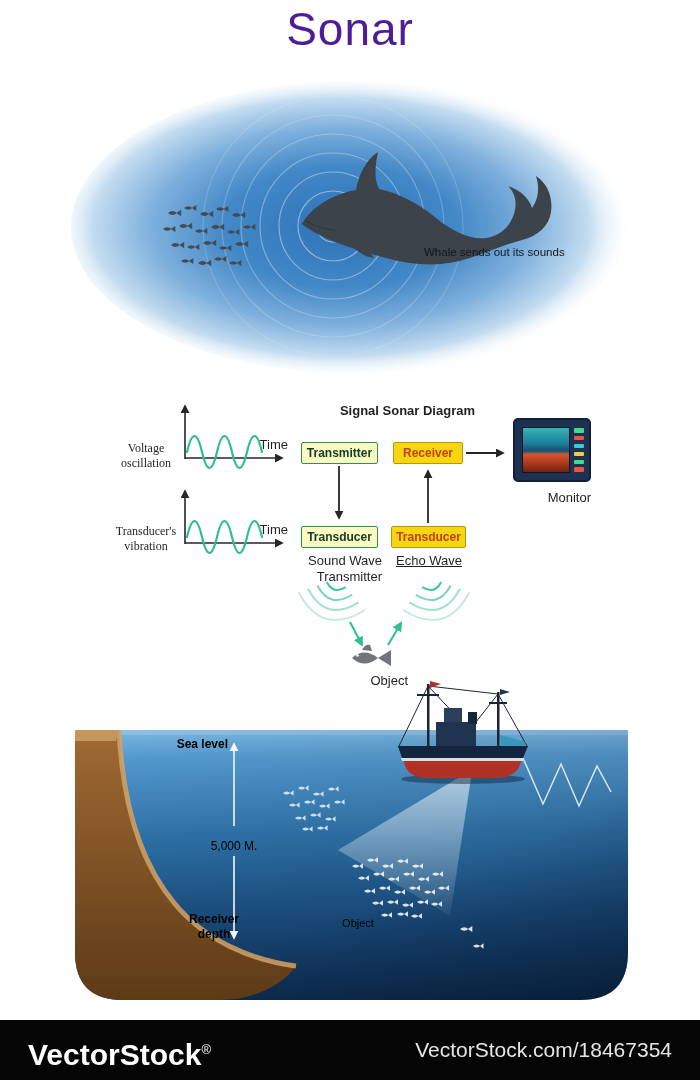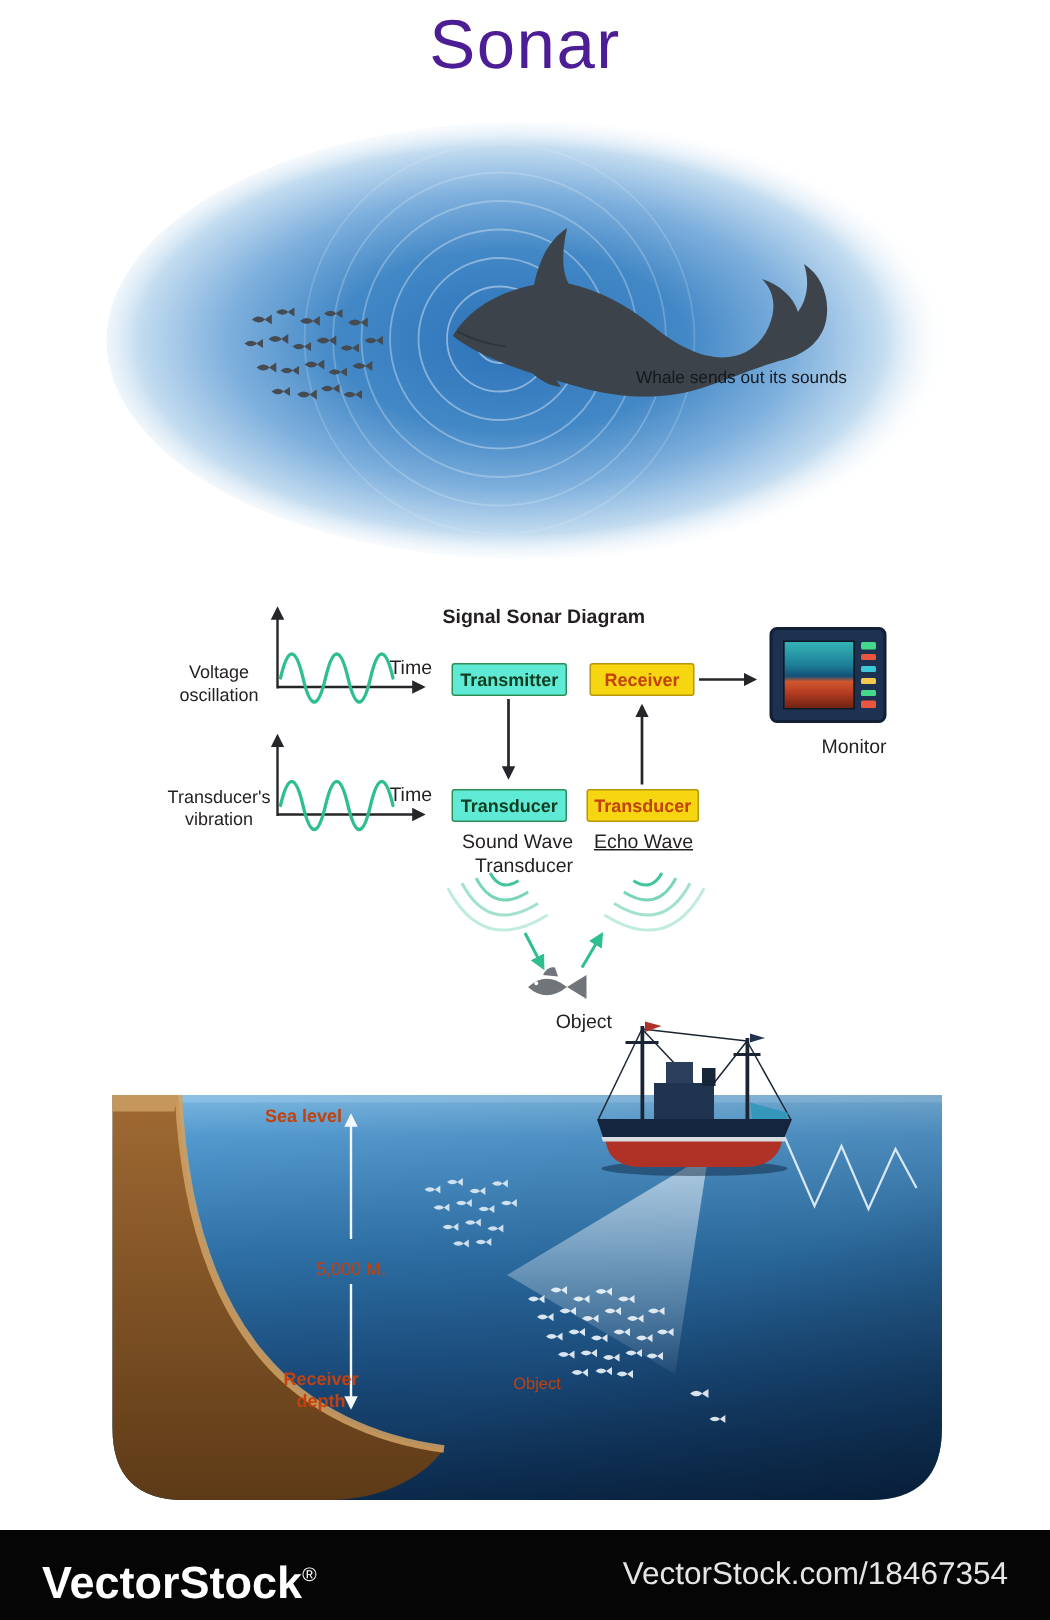--- a/index.html
+++ b/index.html
@@ -3,38 +3,38 @@
 <meta charset="utf-8">
 <style>
   * { margin:0; padding:0; box-sizing:border-box; }
   html,body { background:#ffffff; }
   body { font-family:"Liberation Sans", sans-serif; }
   .page { position:relative; width:700px; height:1080px; background:#fff; overflow:hidden; margin:0 auto; }
   .abs { position:absolute; }
   .title { left:0; top:2px; width:700px; text-align:center; font-size:46px; font-weight:400; color:#4c1d95; letter-spacing:1px; }
   svg.layer { position:absolute; left:0; }
   .caption { font-size:11.5px; color:#15181c; }
-  .sig-heading { font-weight:700; font-size:13px; color:#231f20; text-align:left; }
-  .sig-label { font-size:12px; color:#231f20; text-align:center; line-height:1.25; }
+  .sig-heading { font-weight:700; font-size:13px; color:#231f20; text-align:right; }
+  .sig-label { font-size:12px; color:#231f20; text-align:center; line-height:1.25;font-family:Liberation Serif, serif; }
   .small-label { font-size:13px; color:#231f20; text-align:right; line-height:1.25; }
   .box { display:flex; align-items:center; justify-content:center; font-size:12px; font-weight:700; border:1.5px solid; border-radius:2px; }
-  .box.green { background:#5eead4; border-color:#2e8e55; color:#0f3d22; }
+  .box.green { background:#fef9c3; border-color:#2e8e55; color:#0f3d22; }
   .box.yellow { background:#f6d511; border-color:#b8960b; color:#c2410c; }
   .monitor { left:513px; top:418px; width:78px; height:64px; background:#1d3250; border:2px solid #121f35; border-radius:5px; }
   .monitor-screen { position:absolute; left:7px; top:7px; width:48px; height:46px; border:1px solid #0d1828;
     background:linear-gradient(180deg,#35b3b6 0%, #1d7f98 35%, #145078 52%, #d2572f 60%, #b23a20 78%, #6f2312 100%); }
   .monitor-leds { position:absolute; right:5px; top:8px; width:10px; height:44px; display:flex; flex-direction:column; justify-content:space-between; }
   .monitor-leds i { display:block; width:10px; height:4.5px; border-radius:1px; }
   .monitor-leds i:nth-child(1){ background:#45d98b; }
   .monitor-leds i:nth-child(2){ background:#e8563f; }
   .monitor-leds i:nth-child(3){ background:#3fc6d8; }
   .monitor-leds i:nth-child(4){ background:#f2c94c; }
   .monitor-leds i:nth-child(5){ background:#45d98b; }
   .monitor-leds i:nth-child(6){ background:#e8563f; }
-  .white-label { color:#c2410c; font-size:12px; text-align:center; line-height:1.25; }
+  .white-label { color:#000000; font-size:12px; text-align:center; line-height:1.25; }
   .white-label.small { font-size:11px; }
   .bold { font-weight:700; }
   .right { text-align:right; }
   .z3 { z-index:3; }
   .footer { left:0; top:1020px; width:700px; height:72px; background:#050505; }
   .brand { left:28px; top:0; line-height:60px; font-size:30px; font-weight:700; color:#fff; }
   .brand sup { font-size:13px; font-weight:400; }
   .url { right:28px; top:0; line-height:60px; font-size:21px; font-weight:400; color:#e5e5e5; }
 </style>
 </head>
@@ -157,21 +157,21 @@
   <div class="abs sig-label z3" style="left:106px; top:441px; width:80px;">Voltage oscillation</div>
   <div class="abs small-label z3" style="left:252px; top:437px; width:36px;">Time</div>
   <div class="abs sig-label z3" style="left:102px; top:524px; width:88px;">Transducer's vibration</div>
   <div class="abs small-label z3" style="left:252px; top:522px; width:36px;">Time</div>
 
   <div class="abs box green z3" style="left:301px; top:442px; width:77px; height:22px;">Transmitter</div>
   <div class="abs box yellow z3" style="left:393px; top:442px; width:70px; height:22px;">Receiver</div>
   <div class="abs box green z3" style="left:301px; top:526px; width:77px; height:22px;">Transducer</div>
   <div class="abs box yellow z3" style="left:391px; top:526px; width:75px; height:22px;">Transducer</div>
 
-  <div class="abs small-label z3" style="left:296px; top:553px; width:86px;">Sound Wave Transducer</div>
+  <div class="abs small-label z3" style="left:296px; top:553px; width:86px;">Sound Wave Transmitter</div>
   <div class="abs small-label z3" style="left:396px; top:553px; width:66px;text-decoration:underline;">Echo Wave</div>
 
   <div class="abs monitor z3">
     <div class="monitor-screen"></div>
     <div class="monitor-leds">
       <i></i>
         <i></i>
       <i></i>
         <i></i>
       <i></i>

